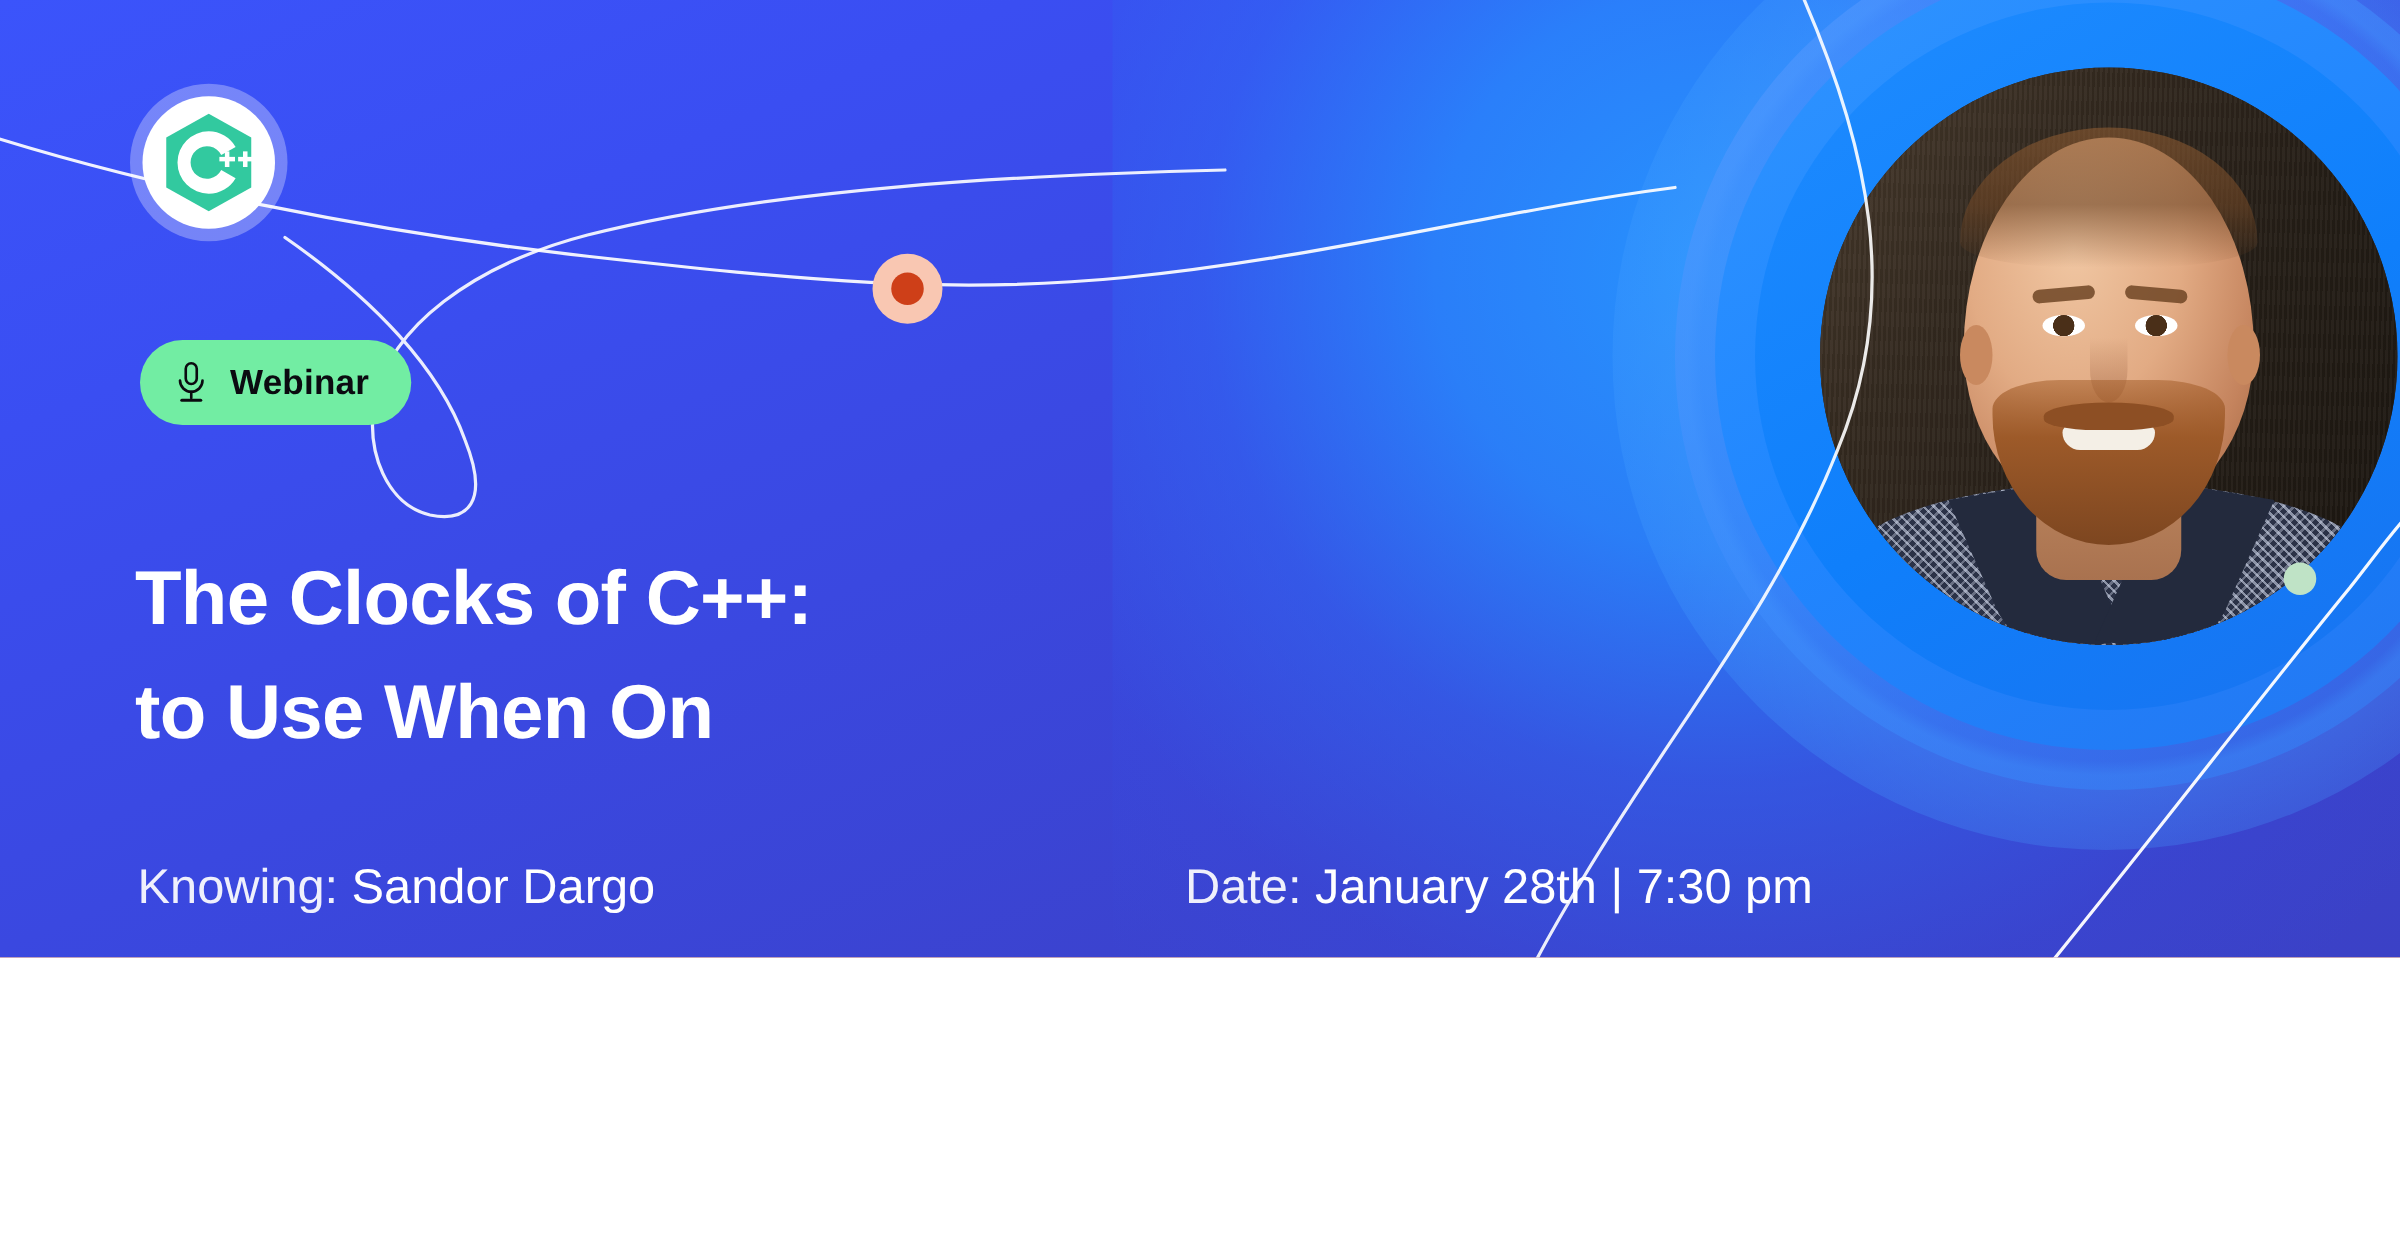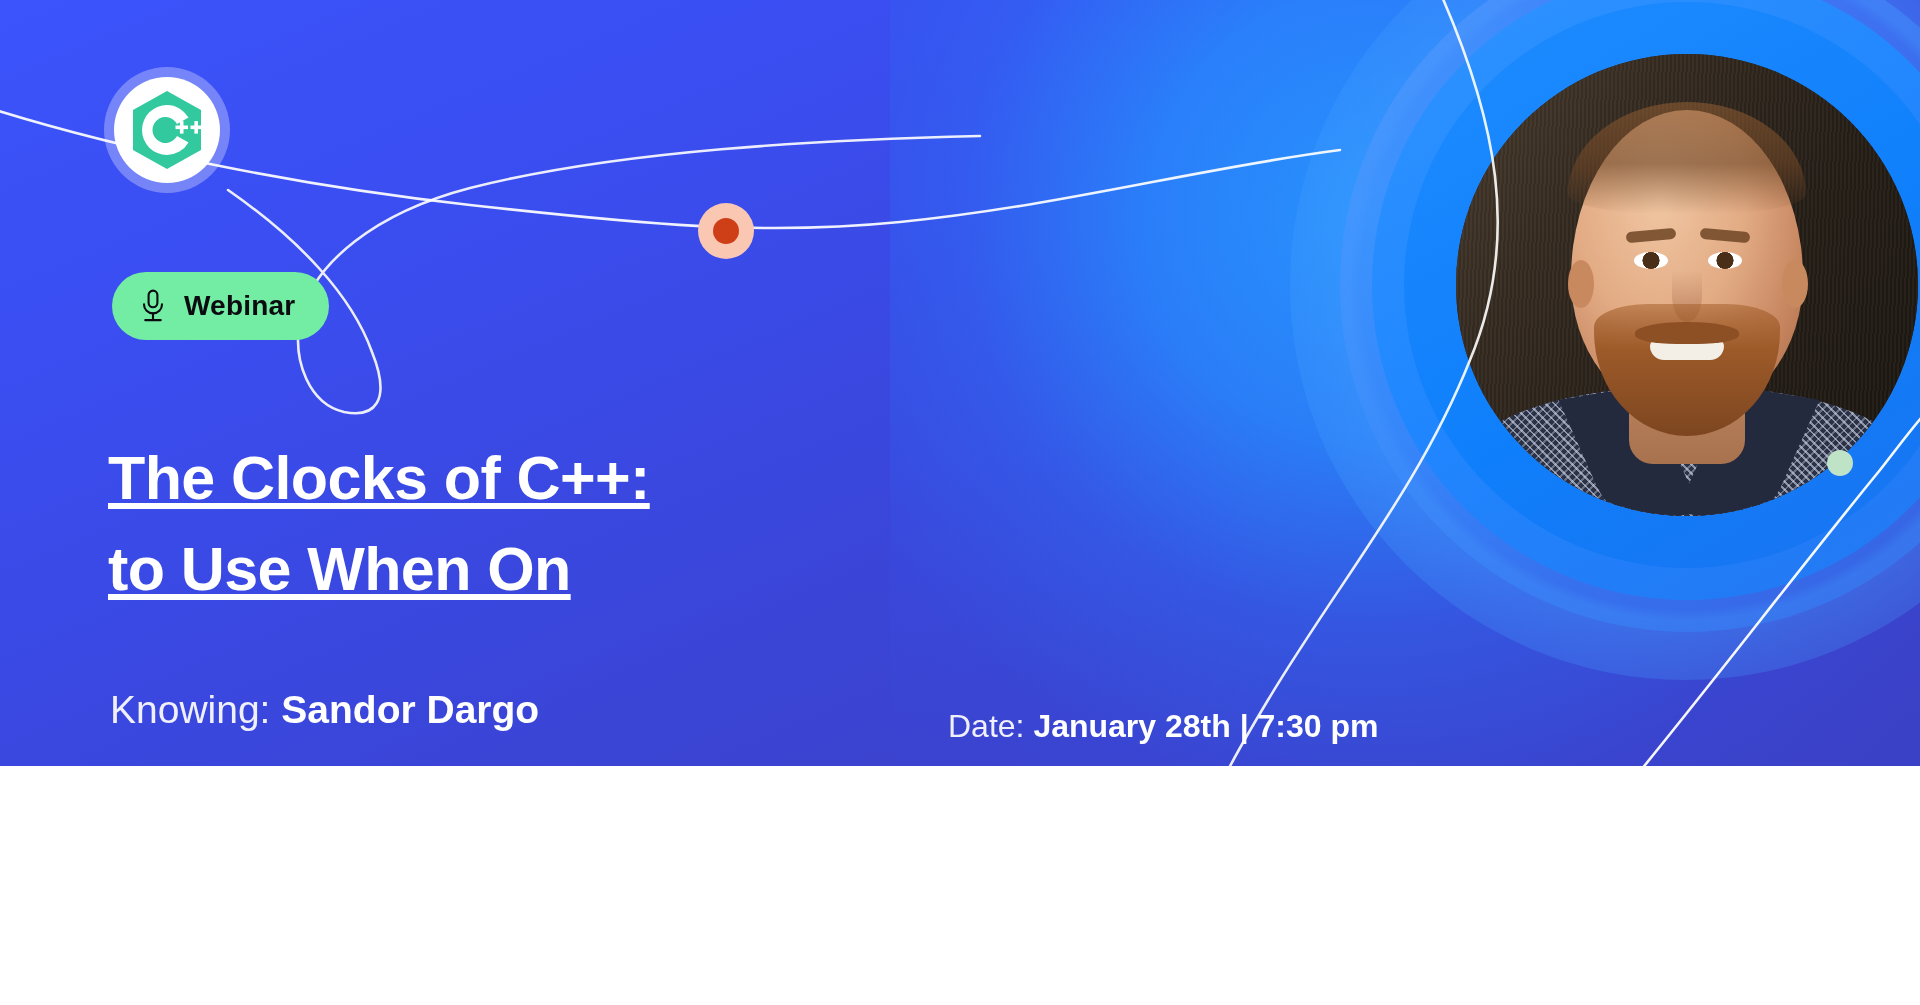--- a/index.html
+++ b/index.html
@@ -132,33 +132,32 @@
   .pill .pill-label{
     font-size:28px;font-weight:bold;color:#0b0b10;letter-spacing:.2px;
     font-family:"Liberation Sans","DejaVu Sans",sans-serif;
   }
 
   
   .title{
     position:absolute;left:108px;top:392px;width:1120px;
     color:#ffffff;font-weight:bold;font-size:61px;line-height:91px;letter-spacing:-.6px;
     font-family:"Liberation Sans","DejaVu Sans",sans-serif;
-    text-decoration:underline;
   }
   .title .tline{display:block;white-space:nowrap;}
 
   
   .meta-speaker{
     position:absolute;left:110px;top:688px;font-size:39px;color:#ffffff;white-space:nowrap;
   }
   .meta-date{
-    position:absolute;left:948px;top:708px;font-size:32px;color:#ffffff;white-space:nowrap;
+    position:absolute;left:948px;top:688px;font-size:39px;color:#ffffff;white-space:nowrap;
   }
   .meta-lbl{font-weight:normal;opacity:.92;}
-  .meta-val{font-weight:bold;}
+  .meta-val{font-weight:normal;}
 
   
   .footer{position:absolute;left:0;top:766px;width:1920px;height:239px;background:#ffffff;}
 </style>
 </head>
 <body>
 
 <div id="banner">
 
   <div class="hero">

